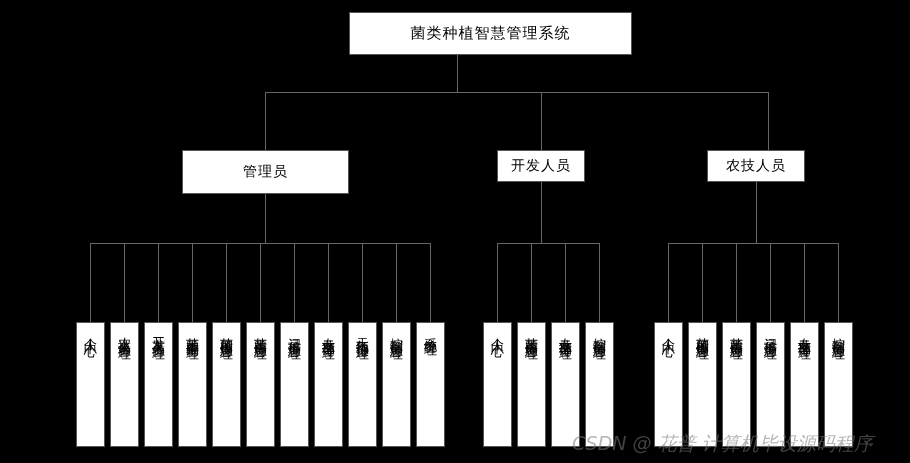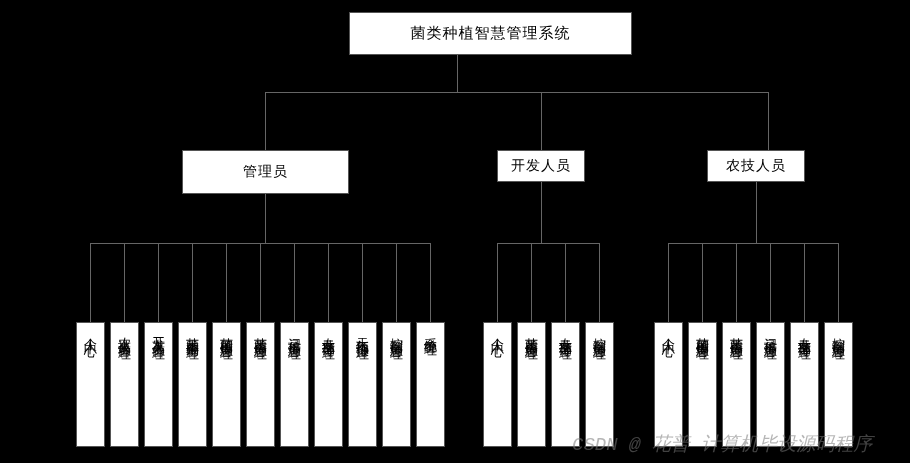--- a/index.html
+++ b/index.html
@@ -58,21 +58,20 @@
 
   
   .watermark {
     position: absolute;
     z-index: 5;
     color: rgba(120,120,120,0.55);
     font-size: 19px;
     white-space: nowrap;
     pointer-events: none;
     font-style: italic;
-    font-family: Liberation Mono, monospace;
   }
 </style>
 </head>
 <body>
 
 <div id="canvas">
 
   <div class="node root" id="root-node" style="left:349px; top:12px; width:283px; height:43px;">菌类种植智慧管理系统</div>
 
   <div class="conn vline" style="left:457px; top:55px; height:37px;"></div>

